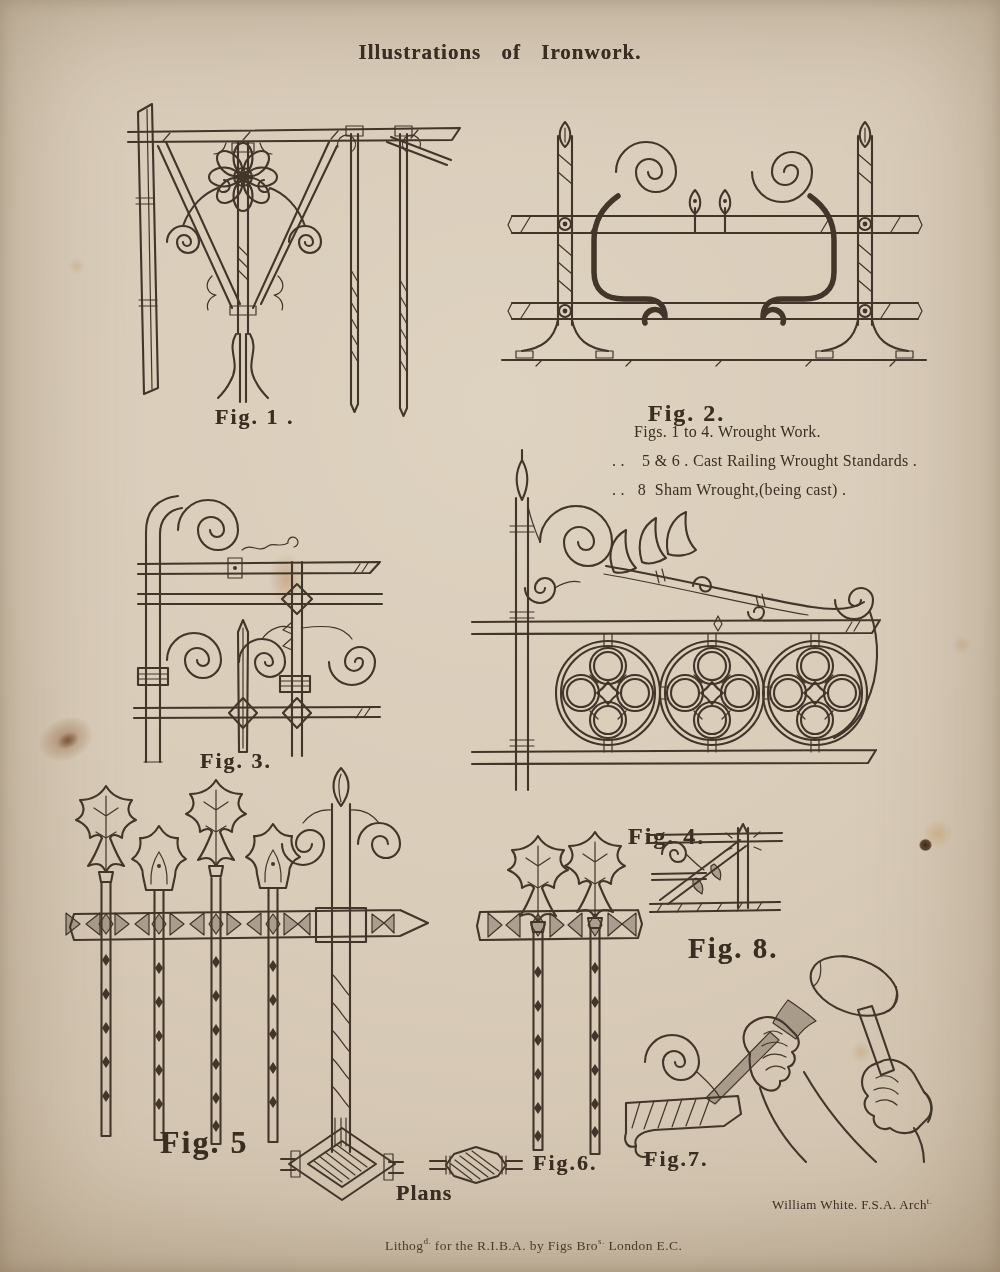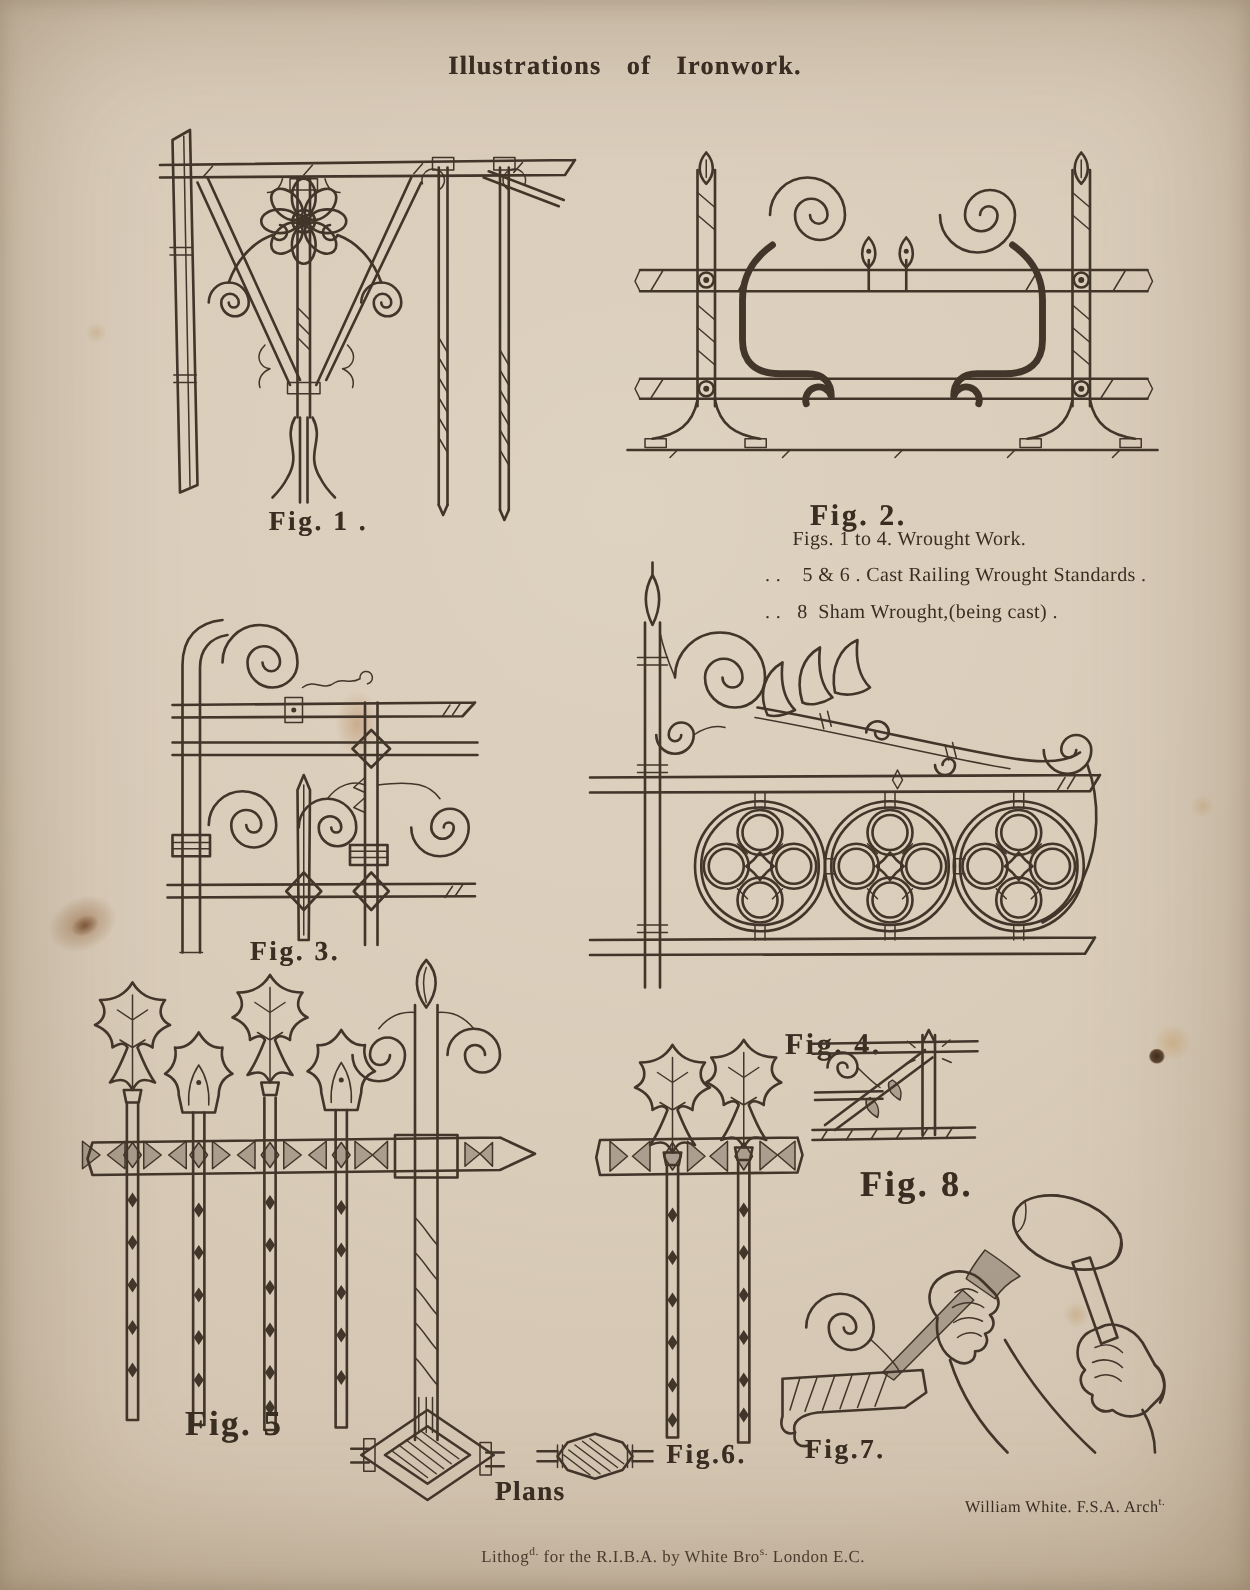--- a/index.html
+++ b/index.html
@@ -245,21 +245,21 @@
       <path d="M283 4 C272 16 274 30 283 42 C292 30 294 16 283 4 Z"></path>
       <path class="sf" d="M283 10 C279 20 281 30 283 38"></path>
       <path d="M224 80 A21 21 0 1 0 266 80 A14 14 0 1 0 238 80 A8 8 0 1 0 254 80"></path>
       <path class="sf" d="M245 59 C252 50 262 45 274 46"></path>
       <path d="M300 80 A21 21 0 1 1 342 80 A14 14 0 1 1 314 80 A8 8 0 1 1 330 80"></path>
       <path class="sf" d="M321 59 C314 50 304 45 292 46"></path>
       <rect x="258" y="144" width="50" height="34"></rect>
       <path class="sf" d="M274 210 C282 218 286 226 292 232 M274 238 C282 246 286 254 292 260 M274 266 C282 274 286 282 292 288 M274 294 C282 302 286 310 292 316 M274 322 C282 330 286 338 292 344 M277 354 v28 M283 354 v28 M288 354 v28"></path>
     </g>
   </svg>
-  <div class="fig-label" style="left:148px;top:1124px;font-size:28px;">Fig. 5</div>
+  <div class="fig-label" style="left:160px;top:1124px;font-size:32px;">Fig. 5</div>
 
   <svg style="left:476px;top:820px" width="168" height="338" viewBox="0 0 168 338">
     <defs>
       <g id="lb2" class="s">
         <path d="M0 0 C-6 10 -14 14 -26 14 C-20 22 -22 30 -30 34 C-20 38 -16 44 -16 52 C-10 48 -6 48 -4 52 C-8 62 -12 72 -18 80 C-8 76 -4 78 0 86 C4 78 8 76 18 80 C12 72 8 62 4 52 C6 48 10 48 16 52 C16 44 20 38 30 34 C22 30 20 22 26 14 C14 14 6 10 0 0 Z"></path>
         <path class="sf" d="M0 10 L0 84 M0 30 L-12 22 M0 30 L12 22 M0 52 L-10 46 M0 52 L10 46"></path>
         <path d="M-7 86 L7 86 L5 96 L-5 96 Z"></path>
       </g>
     </defs>
     <g class="s">
@@ -330,16 +330,16 @@
       <path d="M46 3 L68 10 L76 21 L68 32 L46 39 L24 32 L16 21 L24 10 Z"></path>
       <path class="sf" d="M30 12 L58 33 M36 9 L64 30 M42 7 L69 27 M25 16 L50 35 M21 20 L42 36 M16 12 v18 M20 12 v18 M72 12 v18 M76 12 v18"></path>
     </g>
   </svg>
   <div class="fig-label" style="left:396px;top:1180px;letter-spacing:1px;">Plans</div>
 
   <div class="credit-author">
     <span>William White. F.S.A. Arch</span><span class="sup">t.</span>
   </div>
   <div class="credit-imprint">
-    <span>Lithog</span><span class="sup">d.</span><span> for the R.I.B.A. by White Bro</span><span class="sup">s.</span><span> London E.C.</span>
+    <span>Lithog</span><span class="sup">d.</span><span> for the R.I.B.A. by Figs Bro</span><span class="sup">s.</span><span> London E.C.</span>
   </div>
 
 </div>
 
 </body></html>

